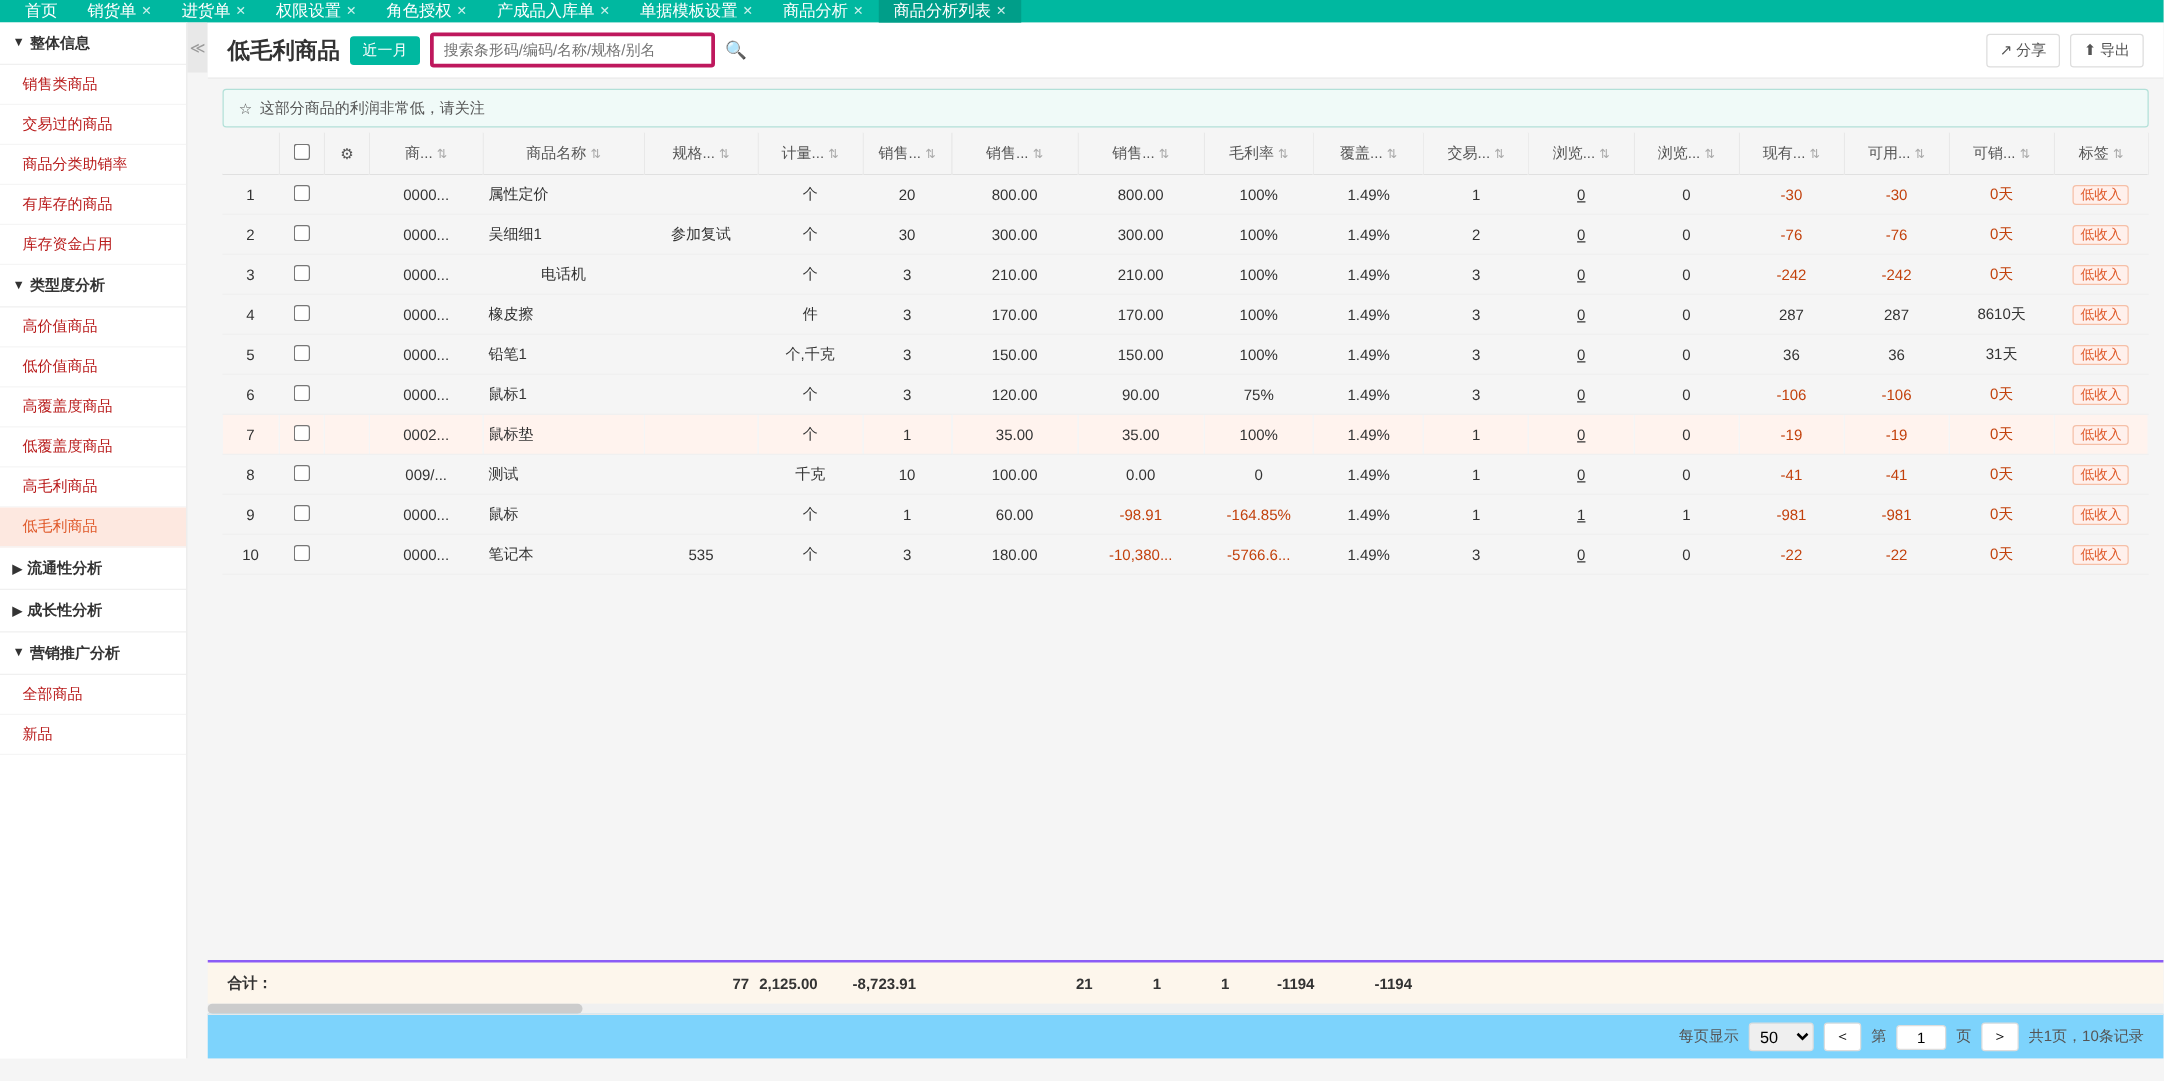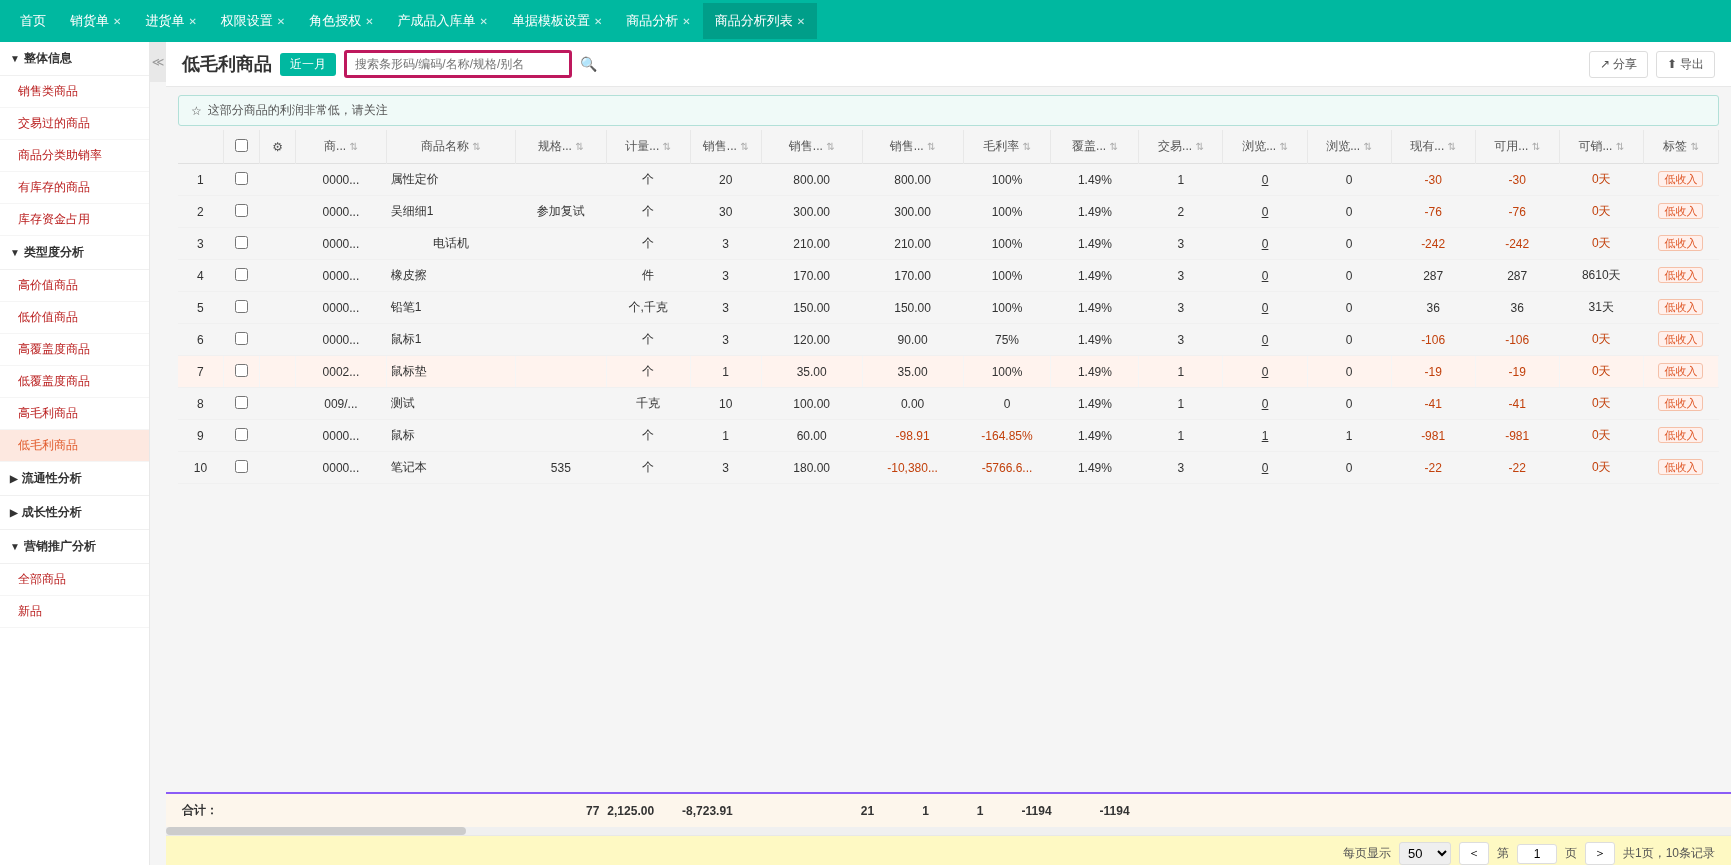--- a/index.html
+++ b/index.html
@@ -3,21 +3,21 @@
   <meta charset="utf-8">
   <style>
     * { box-sizing: border-box; margin: 0; padding: 0; }
     body { font-family: 'Microsoft YaHei', Arial, sans-serif; font-size: 12px; background: #f5f5f5; color: #333; }
 
     
     .top-nav {
       background: #00b8a0;
       display: flex;
       align-items: center;
-      height: 42px;
+      height: 18px;
       padding: 0 8px;
       gap: 0;
     }
     .nav-item {
       color: #fff;
       padding: 0 12px;
       height: 36px;
       display: flex;
       align-items: center;
       cursor: pointer;
@@ -197,21 +197,21 @@
       background: #fff0ec;
       color: #e05a2b;
       border: 1px solid #f5c0a8;
       border-radius: 3px;
       padding: 1px 5px;
       font-size: 11px;
     }
 
     
     .footer {
-      background: #fef9c3;
+      background: #7dd3fc;
       border-top: 1px solid #e8e8e8;
       display: flex;
       align-items: center;
       justify-content: flex-end;
       padding: 6px 16px;
       gap: 8px;
       font-size: 12px;
       color: #555;
     }
     .footer-select {

